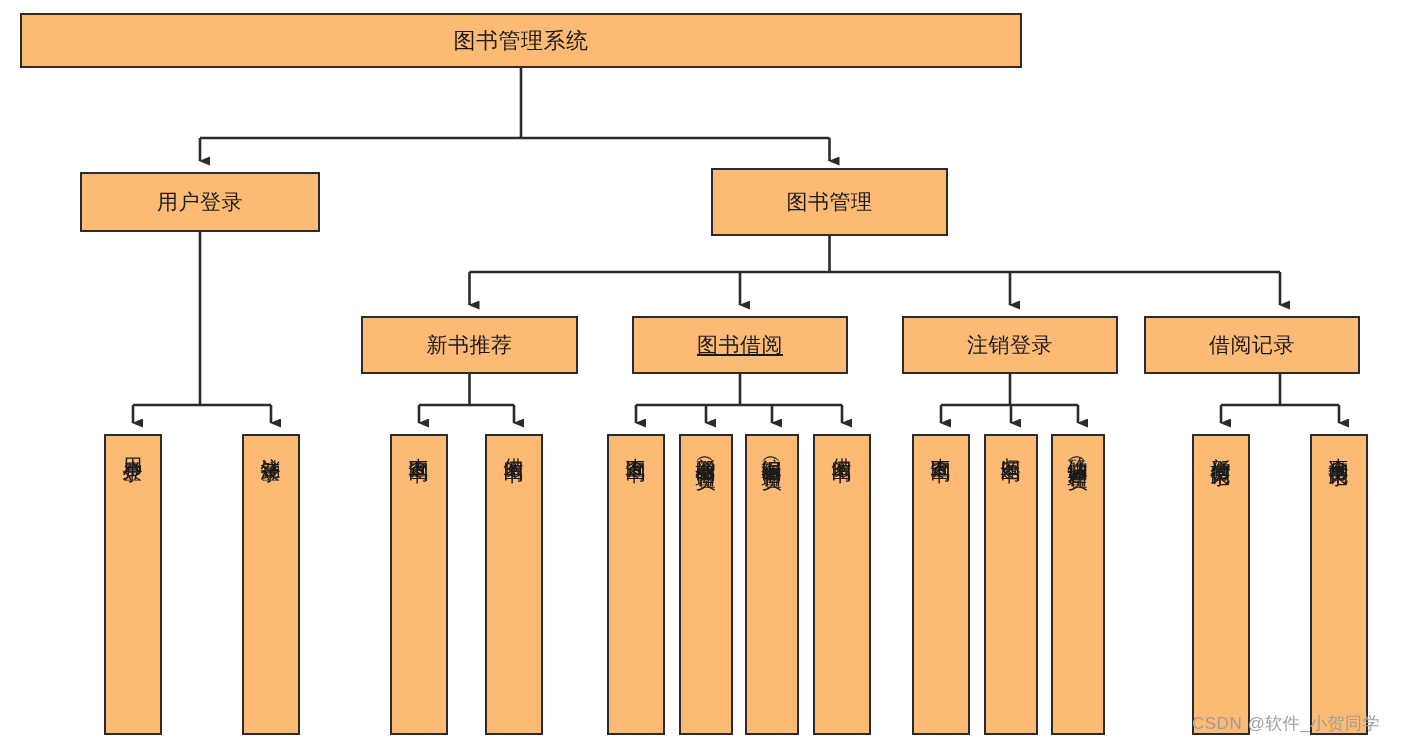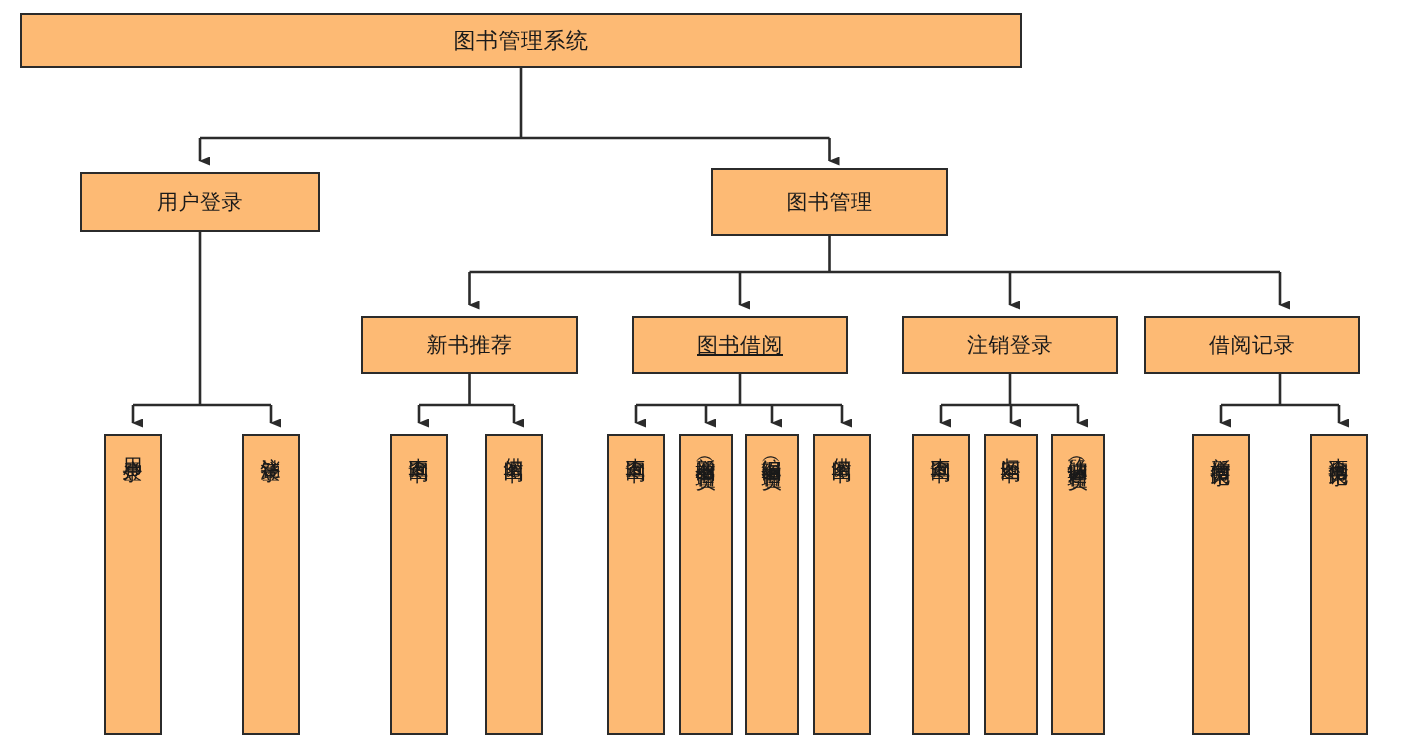--- a/index.html
+++ b/index.html
@@ -175,13 +175,14 @@
         <span class="node-label">确认归还（管理员）</span>
       </div>
       <div class="node vert" style="left: 1192px; top: 434px; width: 58px; height: 301px;">
         <span class="node-label">新增借阅记录</span>
       </div>
       <div class="node vert" style="left: 1310px; top: 434px; width: 58px; height: 301px;">
         <span class="node-label">查询借阅记录</span>
       </div>
     </div>
 
+  <div class="watermark" style="left:1192px; top:712px;">CSDN @软件_小贺同学</div>
 </div>
 
 </body></html>

